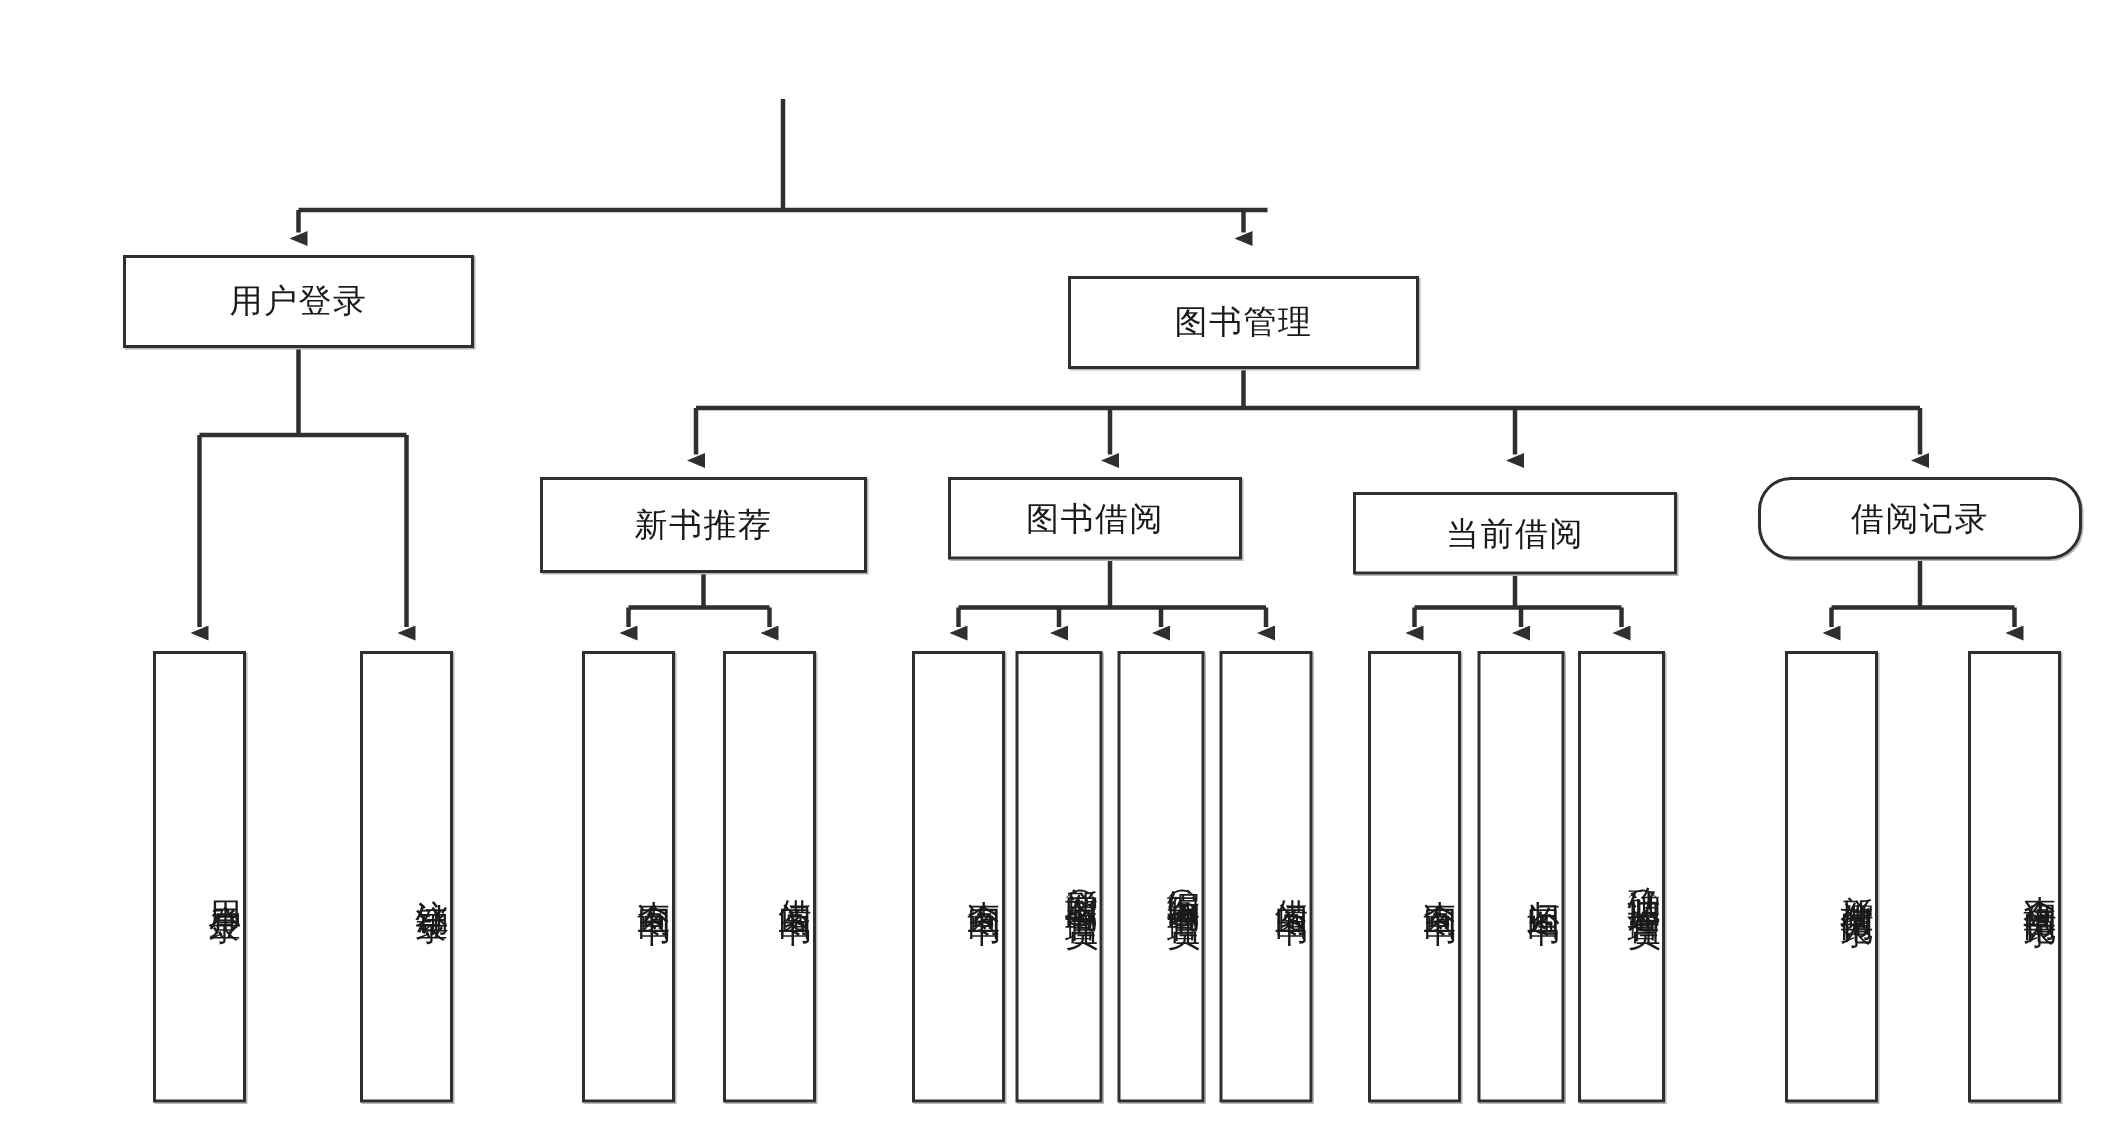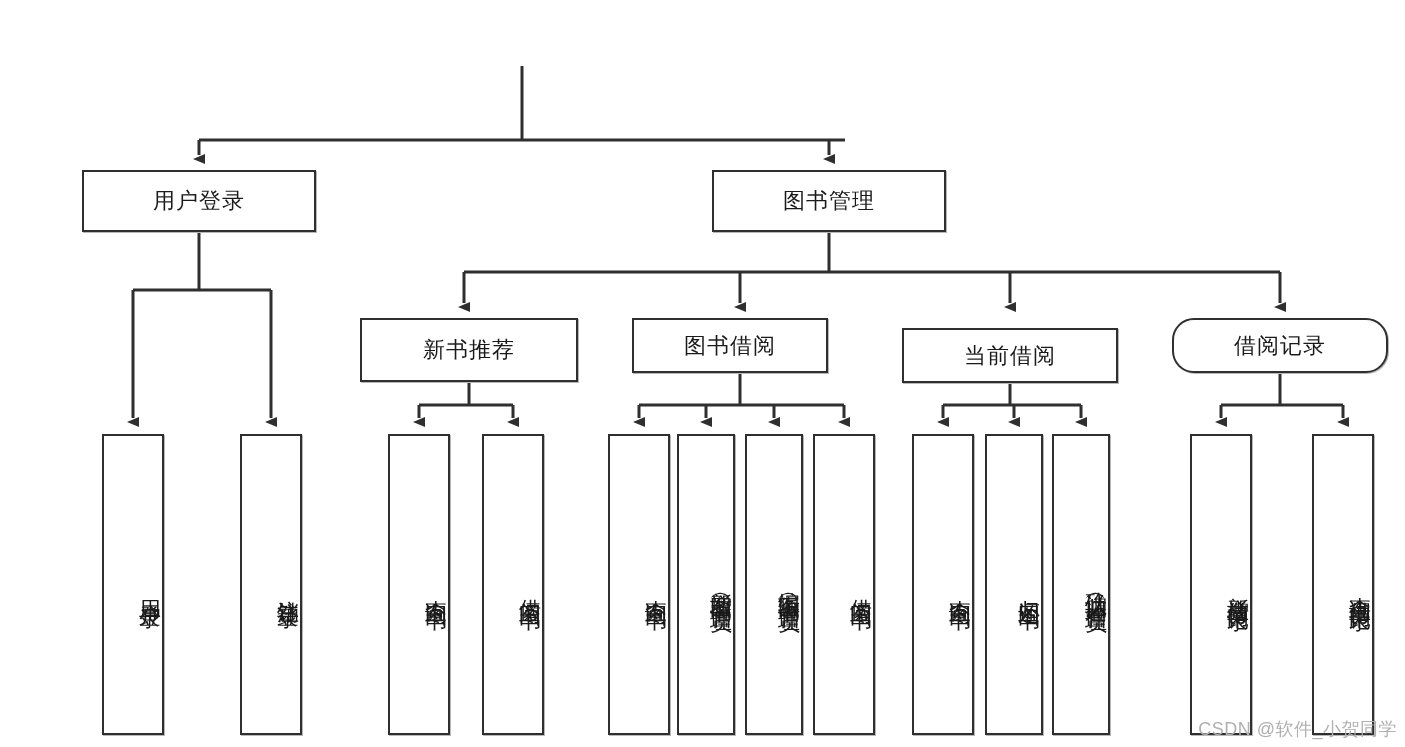--- a/index.html
+++ b/index.html
@@ -120,21 +120,21 @@
       <path d="M1221,405 L1343,405"></path>
       <path d="M1221,405 L1221,418" marker-end="url(#arrow)"></path>
       <path d="M1343,405 L1343,418" marker-end="url(#arrow)"></path>
     </g>
   </svg>
 
 
   <div class="node h" style="left: 82px; top: 170px; width: 234px; height: 62px;">
     <span>用户登录</span>
   </div>
-  <div class="node h" style="left: 712px; top: 170px; width: 234px; height: 62px;">
+  <div class="node h" style="left: 712px; top: 184px; width: 234px; height: 62px;">
     <span>图书管理</span>
   </div>
 
   <div class="node h" style="left: 360px; top: 318px; width: 218px; height: 64px;">
     <span>新书推荐</span>
   </div>
   <div class="node h" style="left: 632px; top: 318px; width: 196px; height: 55px;">
     <span>图书借阅</span>
   </div>
   <div class="node h" style="left: 902px; top: 328px; width: 216px; height: 55px;">
@@ -177,14 +177,13 @@
   <div class="node v" style="left: 1052px; top: 434px; width: 58px; height: 301px;">
     <span class="vtext">确认归还（管理员）</span>
   </div>
   <div class="node v" style="left: 1190px; top: 434px; width: 62px; height: 301px;">
     <span class="vtext">新增借阅记录</span>
   </div>
   <div class="node v" style="left: 1312px; top: 434px; width: 62px; height: 301px;">
     <span class="vtext">查询借阅记录</span>
   </div>
 
-  <div class="watermark">CSDN @软件_小贺同学</div>
 </div>
 
 </body></html>

